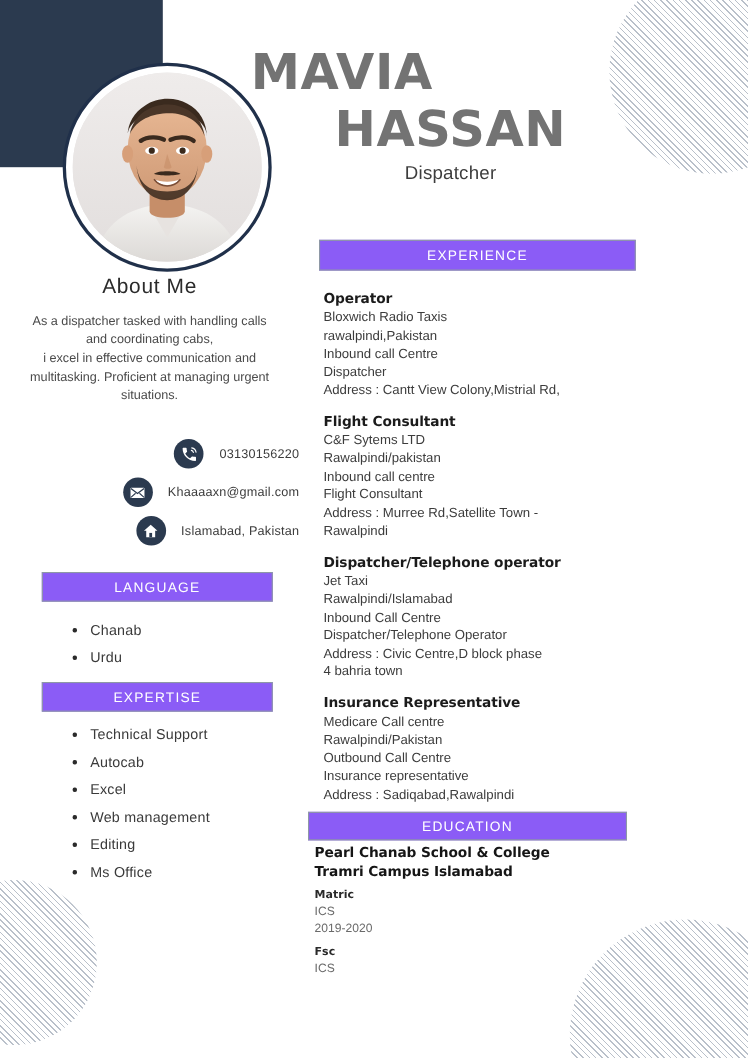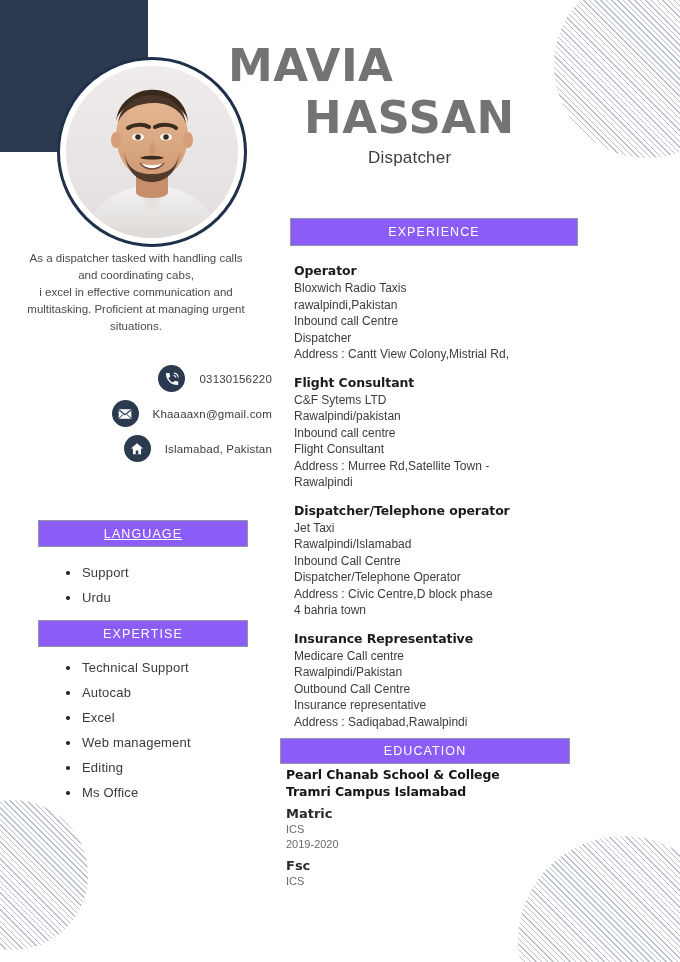--- a/index.html
+++ b/index.html
@@ -168,21 +168,21 @@
     font-size: 12.5px;
     letter-spacing: 1.1px;
     display: flex;
     align-items: center;
     justify-content: center;
   }
 
   #bar-language {
     position: absolute;
     left: 38px; top: 520px;
-    width: 210px; height: 27px; text-decoration: underline;
+    width: 210px; height: 27px;
   }
   #bar-expertise {
     position: absolute;
     left: 38px; top: 620px;
     width: 210px; height: 27px;
   }
   #bar-experience {
     position: absolute;
     left: 290px; top: 218px;
     width: 288px; height: 28px;
@@ -259,21 +259,21 @@
     font-weight: bold;
     font-size: 12.5px;
     color: #151515;
     line-height: 17px;
     letter-spacing: -0.1px;
   }
   .edu-entry { margin-top: 6px; }
   .edu-degree {
     font-family: "DejaVu Sans", sans-serif;
     font-weight: bold;
-    font-size: 13px;
+    font-size: 10px;
     color: #2a2a2a;
     line-height: 16px;
   }
   .edu-sub {
     font-size: 11px;
     color: #6a6a6a;
     line-height: 15px;
   }
 </style>
 </head>
@@ -338,20 +338,21 @@
     </div>
   </div>
 
   <div id="header-name">
     <div class="name-line" id="name-first">MAVIA</div>
     <div class="name-line" id="name-last">HASSAN</div>
     <div id="job-title">Dispatcher</div>
   </div>
 
   <div id="left-col">
+    <div id="about-heading">About Me</div>
     <div id="about-text">
       <p class="about-para">As a dispatcher tasked with handling calls and coordinating cabs,</p>
       <p class="about-para">i excel in effective communication and multitasking. Proficient at managing urgent situations.</p>
     </div>
 
     <div id="contact-list">
       <div class="contact-row">
         <span class="contact-icon">
           <svg width="16" height="16" viewBox="0 0 24 24" fill="#ffffff">
             <path d="M6.6 10.8c1.4 2.8 3.8 5.2 6.6 6.6l2.2-2.2c.3-.3.7-.4 1.1-.3 1.2.4 2.5.6 3.8.6.6 0 1 .4 1 1V20c0 .6-.4 1-1 1C10.6 21 3 13.4 3 4c0-.6.4-1 1-1h3.5c.6 0 1 .4 1 1 0 1.3.2 2.6.6 3.8.1.4 0 .8-.3 1.1l-2.2 1.9z"></path>
@@ -380,21 +381,21 @@
         </span>
         <span class="contact-text">Islamabad, Pakistan</span>
       </div>
     </div>
   </div>
 
   <div class="bar" id="bar-language">
     <span>LANGUAGE</span>
   </div>
   <ul class="bullet-list" id="language-list">
-    <li>Support</li>
+    <li>Chanab</li>
     <li>Urdu</li>
   </ul>
 
   <div class="bar" id="bar-expertise">
     <span>EXPERTISE</span>
   </div>
   <ul class="bullet-list" id="expertise-list">
     <li>Technical Support</li>
     <li>Autocab</li>
     <li>Excel</li>

